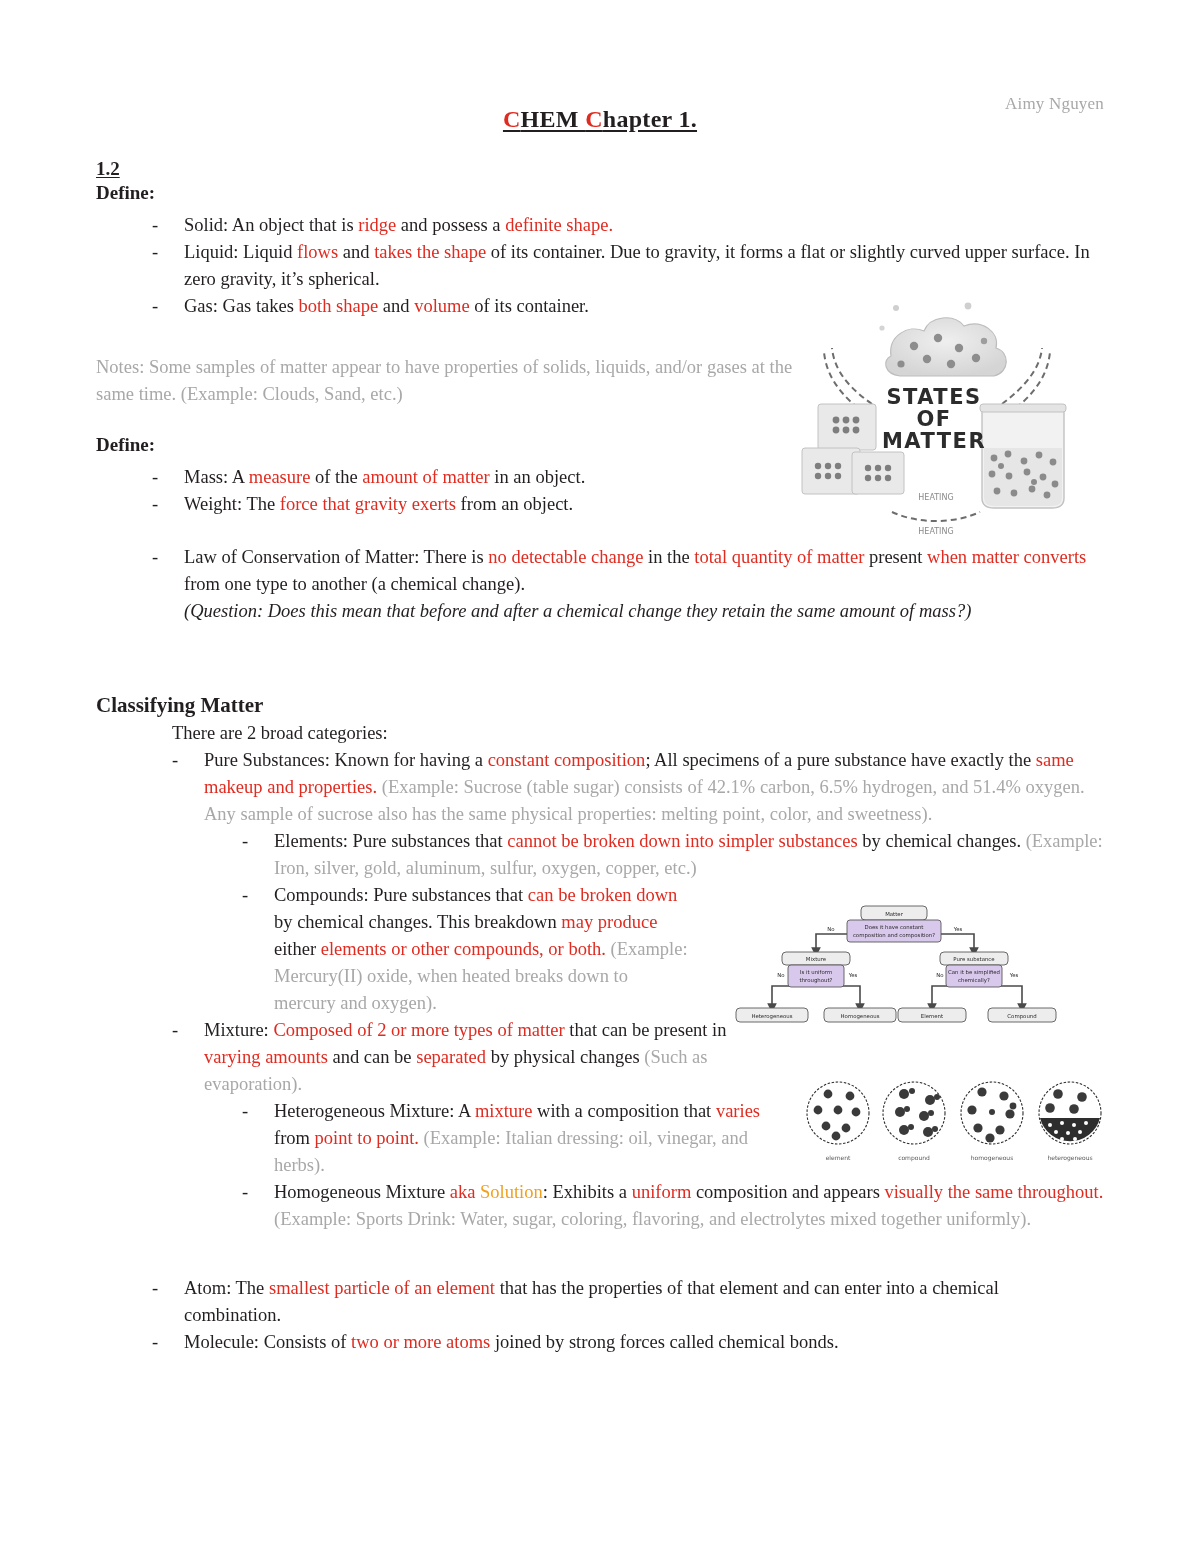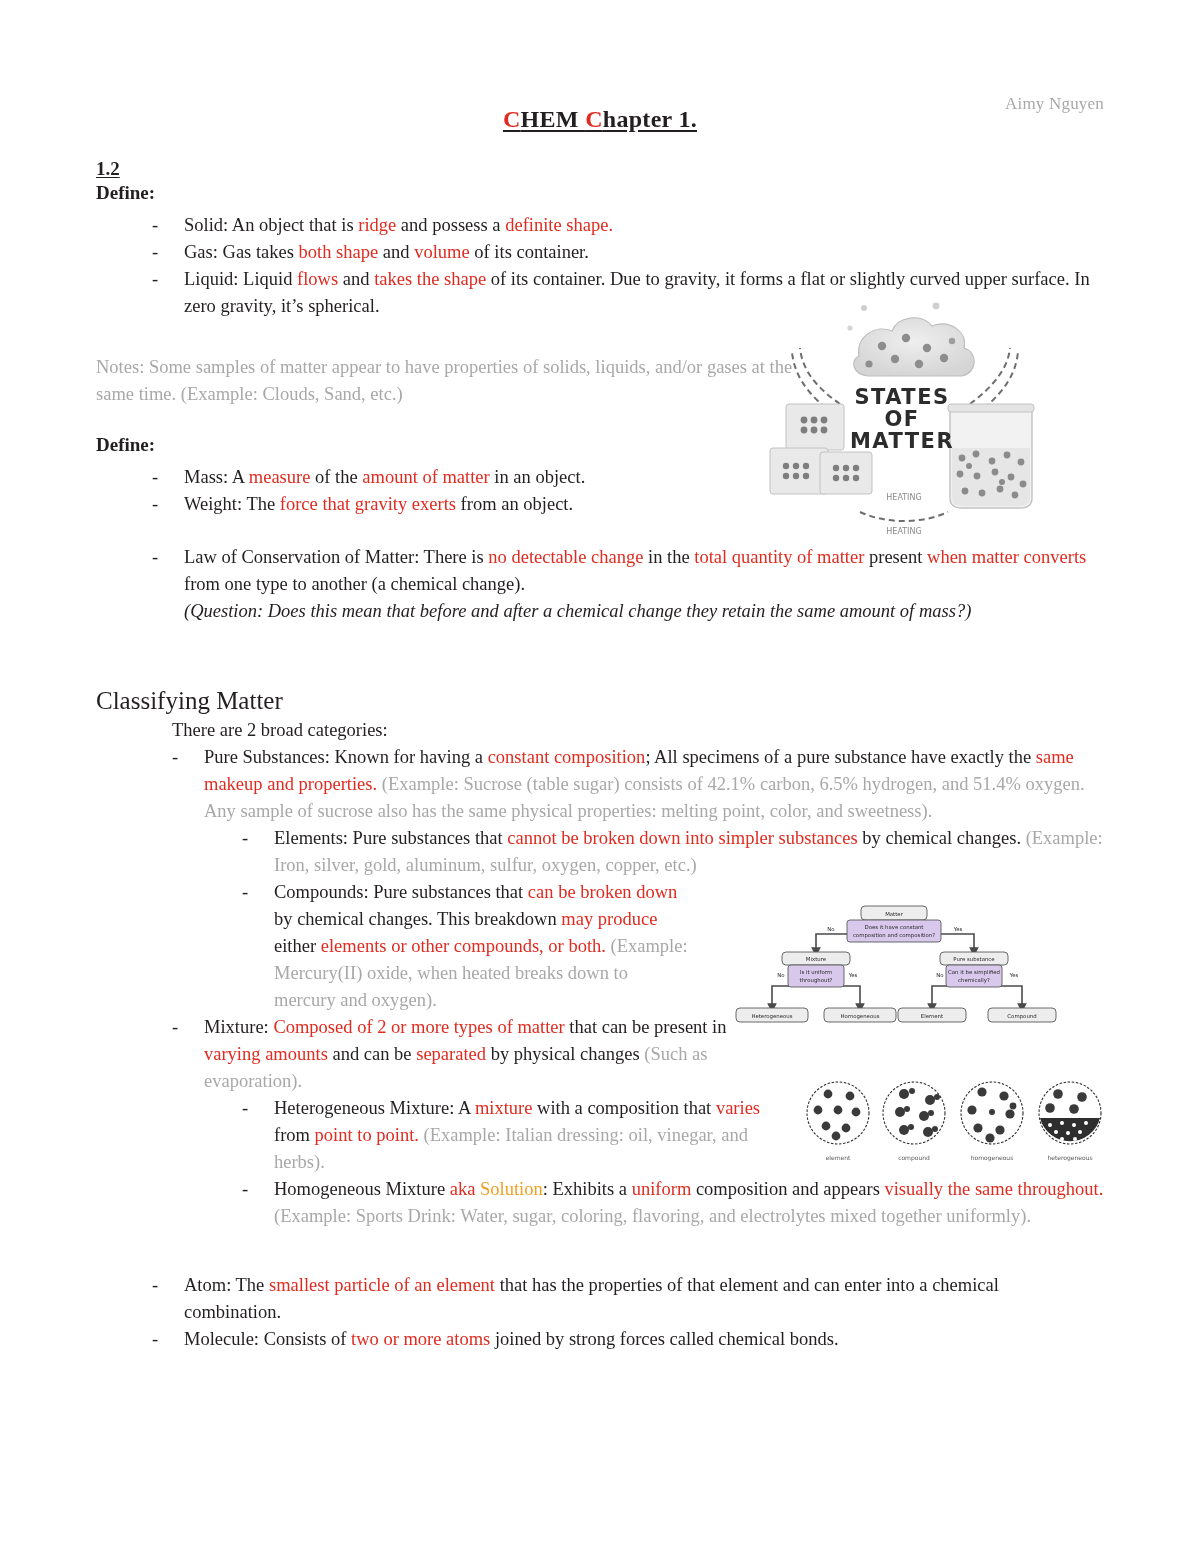--- a/index.html
+++ b/index.html
@@ -60,23 +60,23 @@
     text-underline-offset: 2px;
     margin: 0 0 2px 0;
     display: inline-block;
   }
   .h-def {
     font-size: 19px;
     font-weight: 700;
     margin: 0 0 4px 0;
   }
   .h-sec {
-    font-size: 25px;
-    font-weight: 400;
-    margin: 2px 0 2px 0;
+    font-size: 21px;
+    font-weight: 700;
+    margin: 8px 0 2px 0;
   }
   ul.lvl1 {
     list-style: none;
     margin: 8px;
     padding: 0 0 0 42px;
   }
   ul.lvl2 {
     list-style: none;
     margin: 0;
     padding: 0 0 0 70px;
@@ -108,21 +108,21 @@
     font-size: 18.5px;
     line-height: 27px;
     color: #a8a8a8;
   }
   .gap-md { height: 26px; }
   .gap-lg { height: 34px; }
 
   
   .som-wrap {
     position: absolute;
-    left: 764px;
+    left: 796px;
     top: 286px;
     width: 288px;
     height: 258px;
   }
   .som-svg { width: 288px; height: 258px; display: block; }
 
   .flow-wrap {
     position: absolute;
     left: 684px;
     top: 898px;
@@ -396,22 +396,22 @@
     </svg>
   </div>
 
   <div class="body">
 
     <div class="sec-num">1.2</div>
     <div class="h-def">Define:</div>
 
     <ul class="lvl1">
       <li class="item"><span>Solid: An object that is </span><span class="red">ridge</span><span> and possess a </span><span class="red">definite shape.</span></li>
+      <li class="item"><span>Liquid: Liquid </span><span class="red">flows</span><span> and </span><span class="red">takes the shape</span><span> of its container. Due to gravity, it forms a flat or slightly curved upper surface. In zero gravity, it’s spherical.</span></li>
       <li class="item"><span>Gas: Gas takes </span><span class="red">both shape</span><span> and </span><span class="red">volume</span><span> of its container.</span></li>
-      <li class="item"><span>Liquid: Liquid </span><span class="red">flows</span><span> and </span><span class="red">takes the shape</span><span> of its container. Due to gravity, it forms a flat or slightly curved upper surface. In zero gravity, it’s spherical.</span></li>
     </ul>
 
     <div class="gap-md"></div>
     <div class="notes" style="width:700px">Notes: Some samples of matter appear to have properties of solids, liquids, and/or gases at the same time. (Example: Clouds, Sand, etc.)</div>
 
     <div class="gap-md"></div>
     <div class="h-def">Define:</div>
     <ul class="lvl1">
       <li class="item"><span>Mass: A </span><span class="red">measure</span><span> of the </span><span class="red">amount of matter</span><span> in an object.</span></li>
       <li class="item"><span>Weight: The </span><span class="red">force that gravity exerts</span><span> from an object.</span></li>

